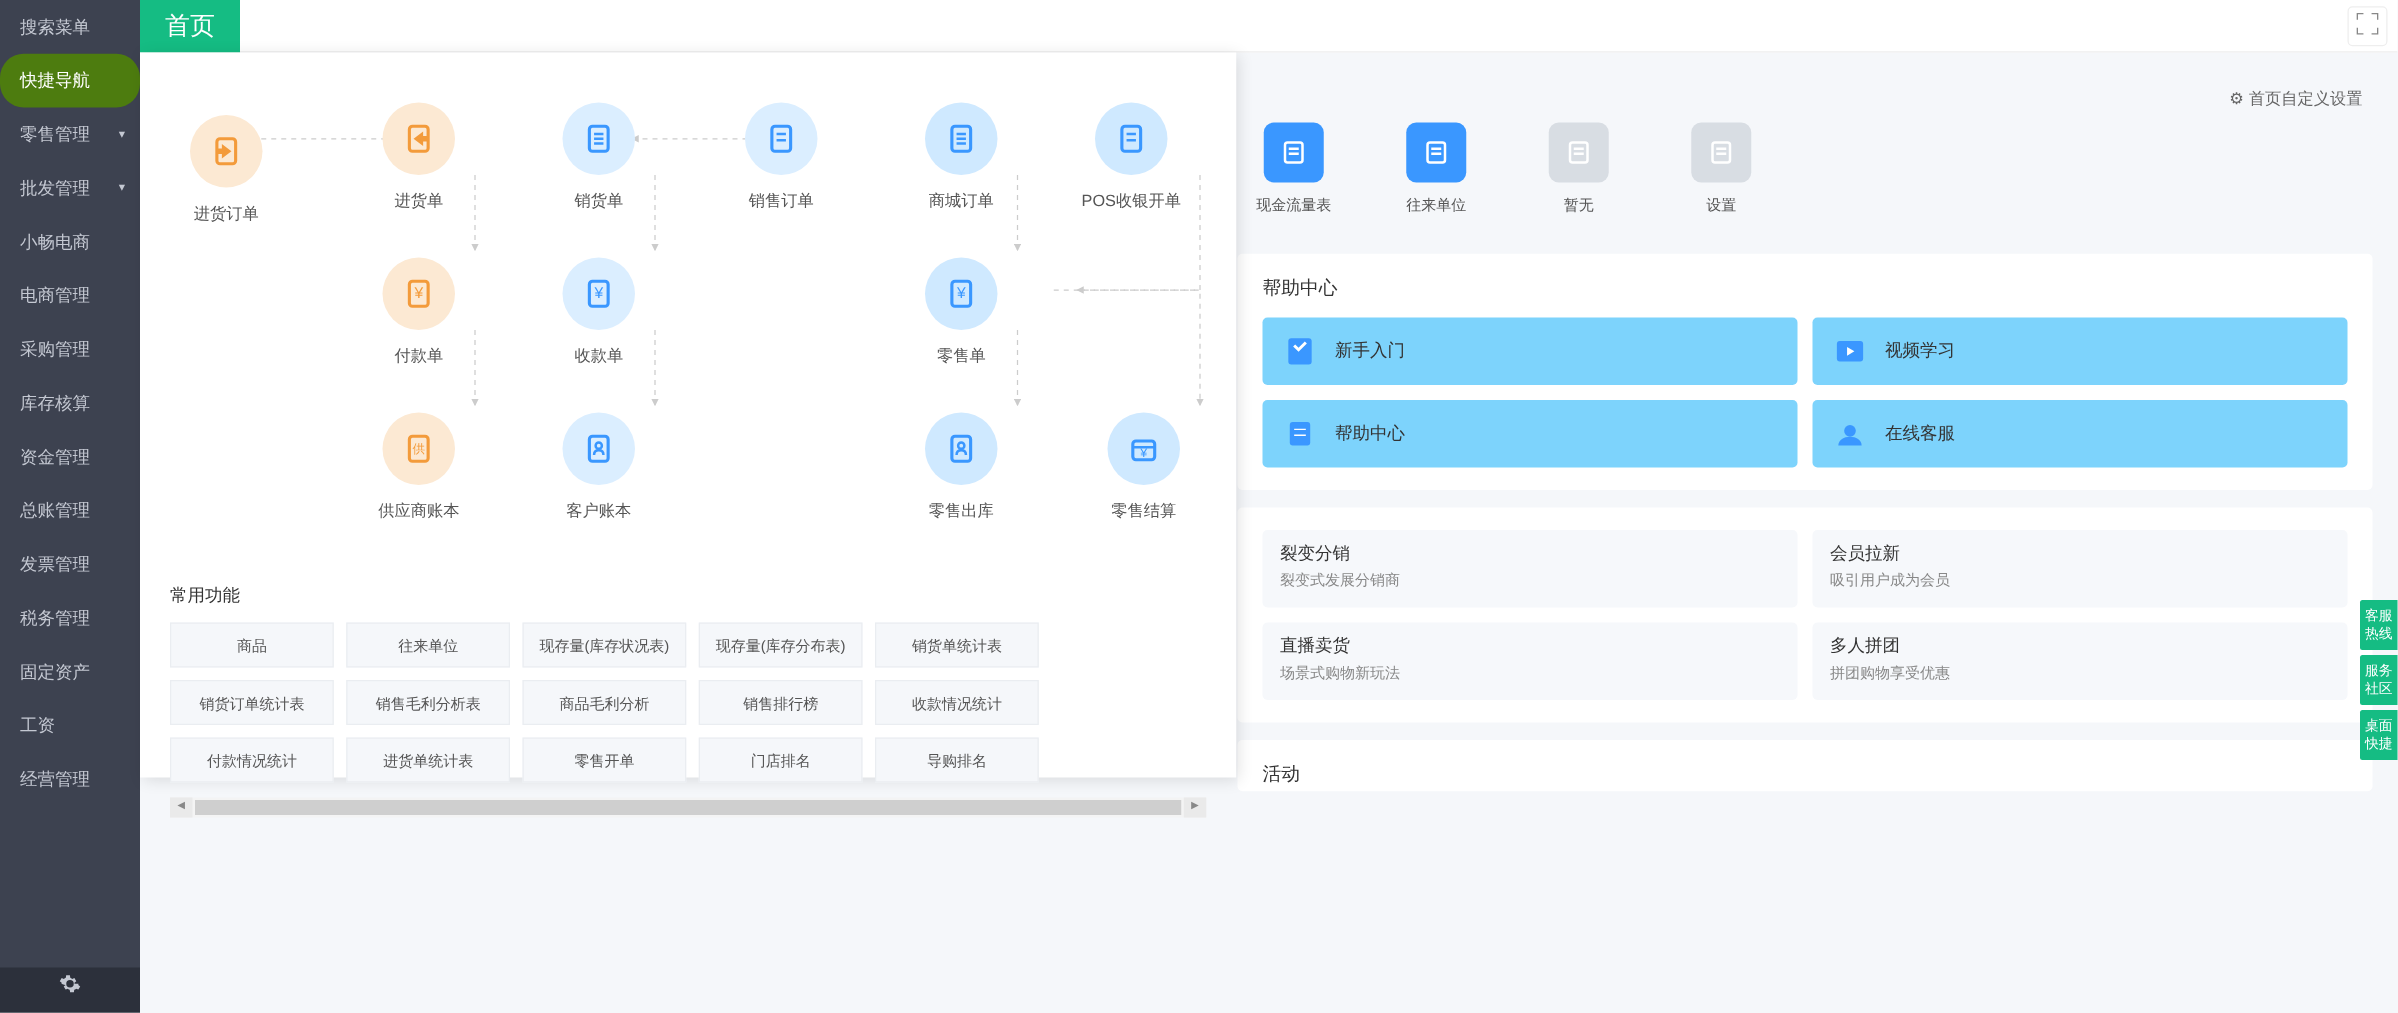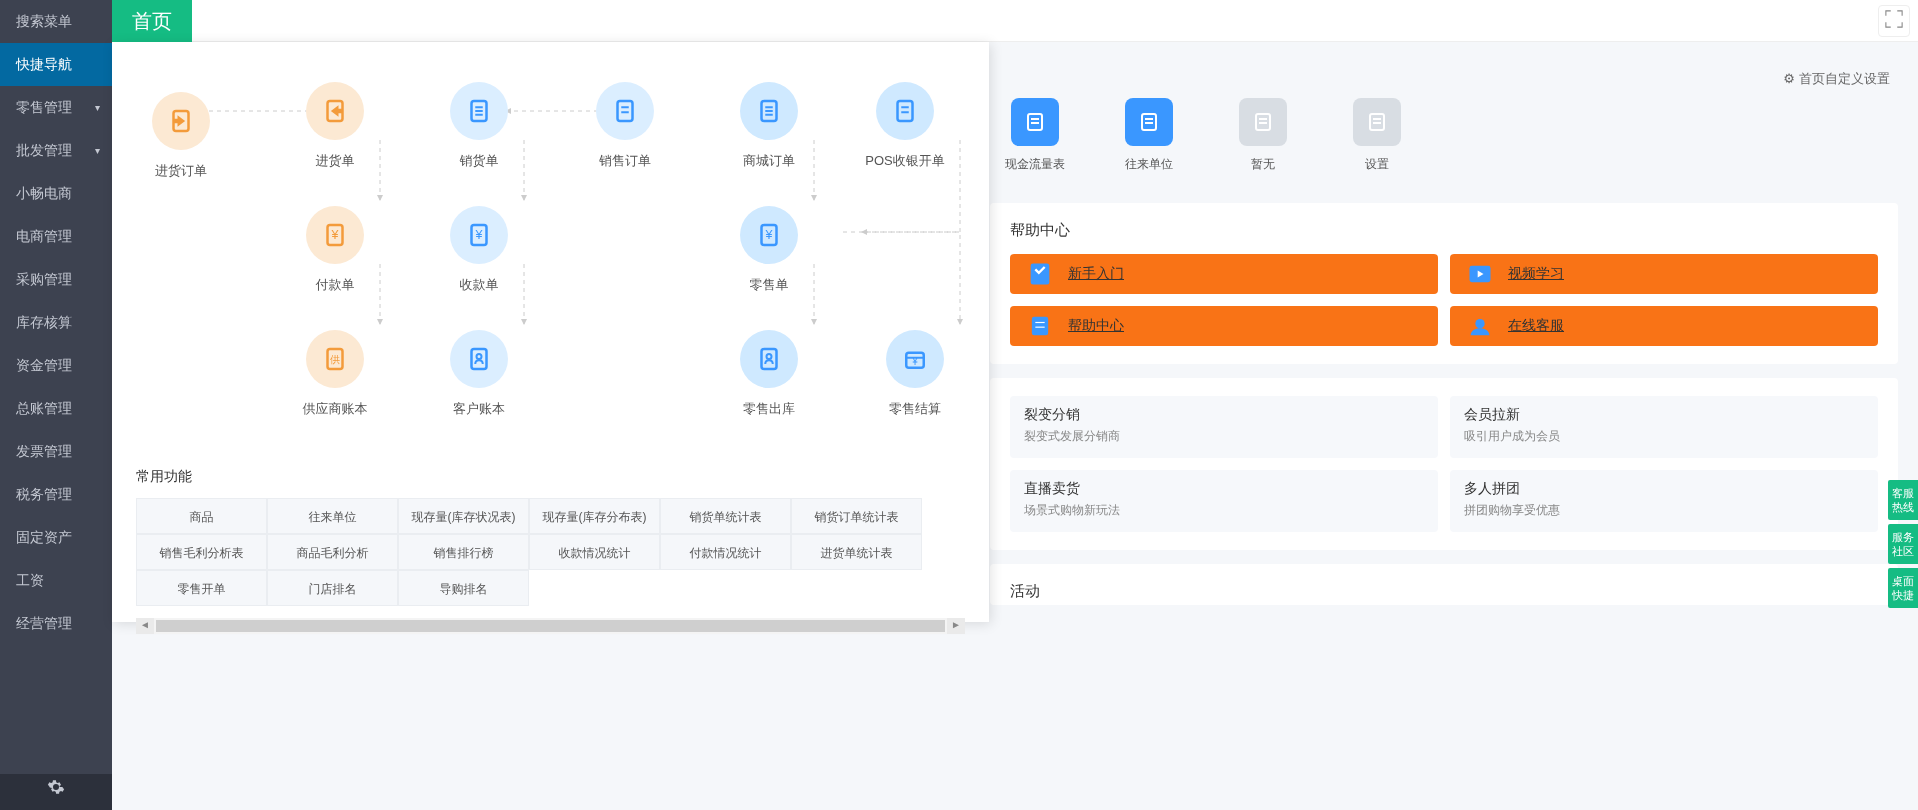--- a/index.html
+++ b/index.html
@@ -1,21 +1,21 @@
 <!DOCTYPE html>
 <html><head>
 <meta charset="utf-8">
 <style>
 * { box-sizing: border-box; margin: 0; padding: 0; }
 body { font-family: "Microsoft YaHei", Arial, sans-serif; font-size: 13px; color: #333; background: #f5f7fa; width: 1918px; height: 810px; overflow: hidden; }
 
 
 .sidebar { position: absolute; left: 0; top: 0; width: 112px; height: 100%; background: #3d4250; color: #c4c8d2; z-index: 10; }
 .sidebar-item { height: 43px; line-height: 43px; padding-left: 16px; cursor: pointer; position: relative; font-size: 14px; }
-.sidebar-item.active { background: #0369a1; color: #fff; }
+.sidebar-item.active { background: #4d7c0f; color: #fff; border-radius: 19px; }
 .sidebar-item .caret { position: absolute; right: 12px; font-size: 10px; }
 .sidebar-bottom { position: absolute; bottom: 0; left: 0; width: 100%; height: 36px; text-align: center; line-height: 36px; background: #2c303b; }
 .gear-icon svg { width: 18px; height: 18px; fill: #c4c8d2; }
 
 
 .topbar { position: absolute; left: 112px; top: 0; right: 0; height: 42px; background: #fff; border-bottom: 1px solid #eee; z-index: 5; }
 .tab { float: left; height: 42px; line-height: 42px; padding: 0 20px; background: #15bc83; color: #fff; font-size: 20px; }
 .expand-btn { float: right; width: 32px; height: 32px; margin: 5px 8px 0 0; border: 1px solid #eee; border-radius: 4px; text-align: center; line-height: 30px; cursor: pointer; color: #888; }
 
 
@@ -27,21 +27,21 @@
 .qg-box { width: 48px; height: 48px; border-radius: 8px; margin: 0 auto 10px; display: flex; align-items: center; justify-content: center; }
 .qg-blue { background: #3a97ff; }
 .qg-gray { background: #d8dde3; }
 .qg-label { font-size: 12px; color: #555; }
 
 .panel { background: #fff; border-radius: 4px; padding: 18px 20px; margin-bottom: 14px; }
 .panel-header { display: flex; justify-content: space-between; align-items: center; margin-bottom: 14px; }
 .panel-title { font-size: 15px; font-weight: 500; }
 .panel-more { font-size: 12px; color: #888; }
 .help-grid { display: flex; flex-wrap: wrap; gap: 12px; }
-.help-item { width: calc(50% - 6px); height: 40px; background: #f97316; border-radius: 4px; display: flex; align-items: center; padding: 0 16px; cursor: pointer; text-decoration: underline; }
+.help-item { width: calc(50% - 6px); height: 54px; background: #7dd3fc; border-radius: 4px; display: flex; align-items: center; padding: 0 16px; cursor: pointer; }
 .help-icon { width: 28px; height: 28px; margin-right: 14px; color: #3a97ff; }
 .help-label { font-size: 14px; color: #333; }
 
 .mkt-grid { display: flex; flex-wrap: wrap; gap: 12px; }
 .mkt-item { width: calc(50% - 6px); height: 62px; background: #f6f8fb; border-radius: 4px; padding: 10px 14px; cursor: pointer; }
 .mkt-title { font-size: 14px; color: #333; margin-bottom: 4px; }
 .mkt-sub { font-size: 12px; color: #888; }
 
 
 .flyout { position: absolute; left: 112px; top: 42px; width: 877px; height: 580px; background: #fff; box-shadow: 2px 2px 12px rgba(0,0,0,.12); z-index: 20; padding: 40px 24px 14px; }
@@ -50,21 +50,21 @@
 .c-orange { background: #fce9d3; }
 .c-blue-l { background: #dbeeff; }
 .c-blue { background: #cfe9ff; }
 .flow-label { font-size: 13px; color: #555; }
 .flow-svg { position: absolute; top: 0; left: 0; width: 100%; height: 340px; pointer-events: none; }
 .flow-svg line, .flow-svg path { stroke: #ccc; stroke-width: 1; fill: none; }
 .flow-svg .dashed { stroke-dasharray: 4 4; }
 .flow-svg polygon { fill: #ccc; }
 
 .common-title { font-size: 14px; color: #333; margin: 6px 0 12px; }
-.common-grid { display: flex; flex-wrap: wrap; }
+.common-grid { display: flex; flex-wrap: wrap; gap: 10px; }
 .cg-item { width: 131px; height: 36px; line-height: 36px; text-align: center; background: #f5f7fa; border: 1px solid #eaedf1; font-size: 12px; color: #555; cursor: pointer; }
 .scrollbar { height: 16px; background: #f4f4f4; margin-top: 12px; display: flex; align-items: center; }
 .sb-btn { width: 18px; height: 16px; background: #eaeaea; text-align: center; line-height: 14px; color: #888; font-size: 10px; cursor: pointer; }
 .sb-track { flex: 1; background: #cfcfcf; height: 12px; margin: 0 2px; }
 
 
 .float-btns { position: absolute; right: 0; top: 480px; z-index: 30; }
 .fbtn { width: 30px; padding: 6px 4px; background: #15bc83; color: #fff; font-size: 11px; text-align: center; margin-bottom: 4px; border-radius: 2px 0 0 2px; cursor: pointer; line-height: 14px; }
 
 svg.icon { width: 26px; height: 26px; }

